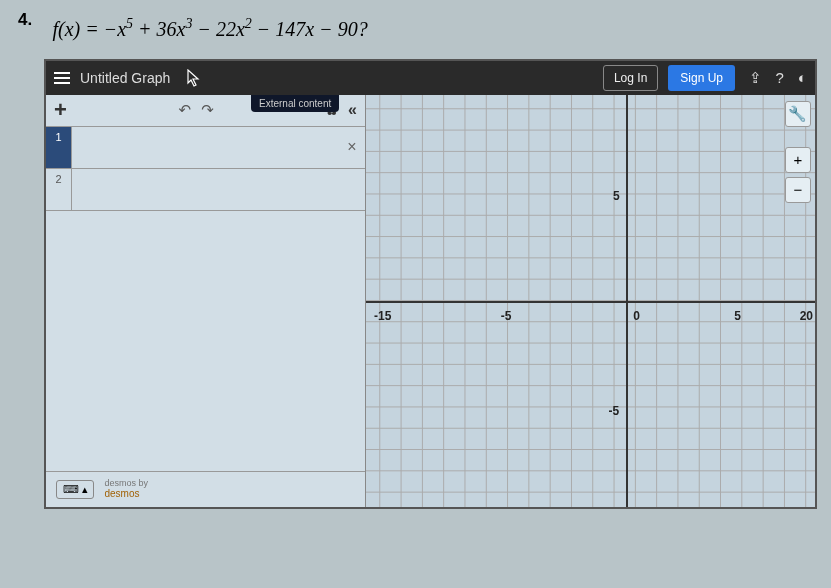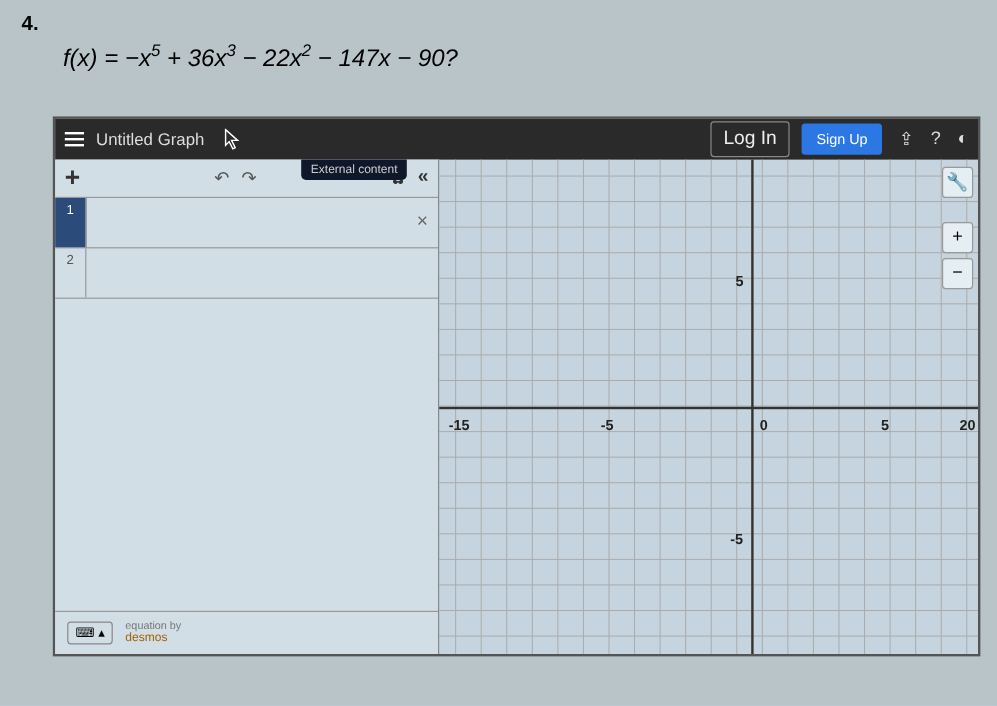--- a/index.html
+++ b/index.html
@@ -1,30 +1,30 @@
 <!DOCTYPE html>
 <html><head>
   <meta charset="utf-8">
   <style>
     *{box-sizing:border-box;margin:0;padding:0}
     body{font-family:Arial,sans-serif;background:#b8c4c8;width:831px;height:588px;overflow:hidden}
     .question{padding:10px 18px 8px}
     .qnum{font-weight:bold;display:inline-block;width:30px;vertical-align:top;font-size:17px}
     .qtxt{display:inline-block;width:calc(100% - 35px);font-size:17px}
     .qtxt .prompt{font-weight:bold}
-    .qtxt .formula{font-style:italic;font-family:Liberation Sans, sans-serif;font-size:20px;margin:24px 0}
+    .qtxt .formula{font-style:italic;font-family:Liberation Serif, serif;font-size:20px;margin:6px 0}
     .qtxt .check{font-weight:bold}
     .app{position:relative;margin:4px 14px 0 44px;border:2px solid #555;height:450px;background:#c5d4de}
     .topbar{background:#2a2a2a;color:#fff;height:34px;display:flex;align-items:center;padding:4px 8px;gap:10px}
     .hamb{display:flex;flex-direction:column;gap:3px;cursor:pointer}
     .hamb span{width:16px;height:2px;background:#fff}
     .title{color:#ddd;font-size:14px;flex:0 0 auto}
     .cursor-icon{width:14px;height:18px;margin-left:6px}
     .spacer{flex:1}
-    .login{border:1px solid #888;color:#eee;padding:5px 10px;font-size:16px;background:transparent;border-radius:3px}
+    .login{border:1px solid #888;color:#eee;padding:5px 10px;font-size:12px;background:transparent;border-radius:3px}
     .signup{background:#2b78e4;color:#fff;padding:6px 12px;font-size:12px;border:none;border-radius:3px}
     .topicons{color:#ddd;font-size:15px;margin-left:4px;cursor:pointer}
     .ext-tag{position:absolute;top:34px;left:205px;background:#0f172a;color:#ccc;font-size:10px;padding:3px 8px;z-index:5;border-radius:0 0 4px 4px}
     .body{display:flex;height:calc(100% - 34px)}
     .panel{width:320px;display:flex;flex-direction:column;border-right:1px solid #888;background:#d2dee6}
     .toolbar{height:32px;display:flex;align-items:center;padding:0 8px;border-bottom:1px solid #999;gap:10px}
     .plus{font-size:22px;font-weight:bold;color:#333;cursor:pointer}
     .undo,.redo{color:#555;font-size:15px;cursor:pointer}
     .tbspacer{flex:1}
     .gear{color:#333;font-size:15px;cursor:pointer}
@@ -95,21 +95,21 @@
           <div class="close">×</div>
         </div>
         <div class="row">
           <div class="num">2</div>
           <div class="input"><input value="" style=""></div>
         </div>
       </div>
       <div class="footer">
         <div class="kbd">⌨ ▴</div>
         <div>
-          <div class="powered">equation by</div>
+          <div class="powered">desmos by</div>
           <div class="brand">desmos</div>
         </div>
       </div>
     </div>
     <div class="graph">
       <div class="axis-v"></div>
       <div class="axis-h"></div>
       <div class="lbl" style="left:8px;top:52%">-15</div>
       <div class="lbl" style="left:30%;top:52%">-5</div>
       <div class="lbl" style="left:59.5%;top:52%">0</div>

